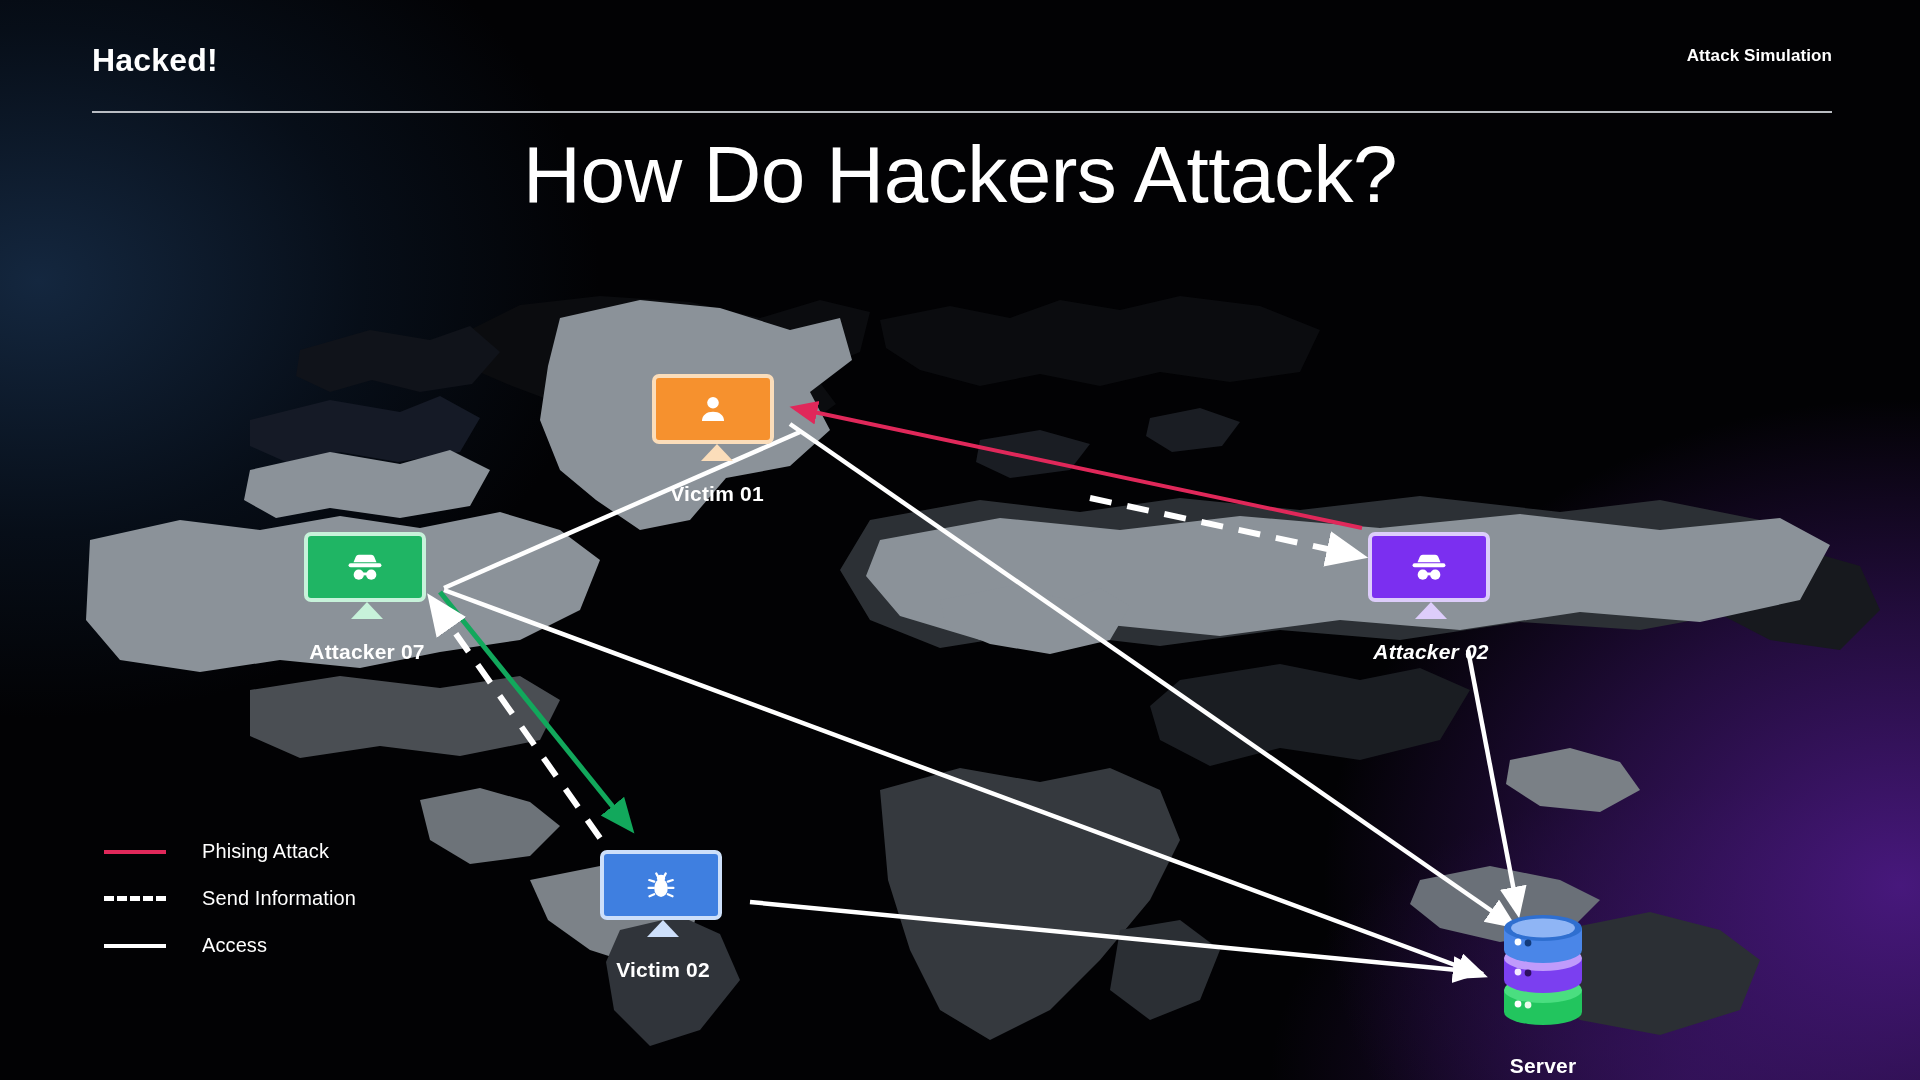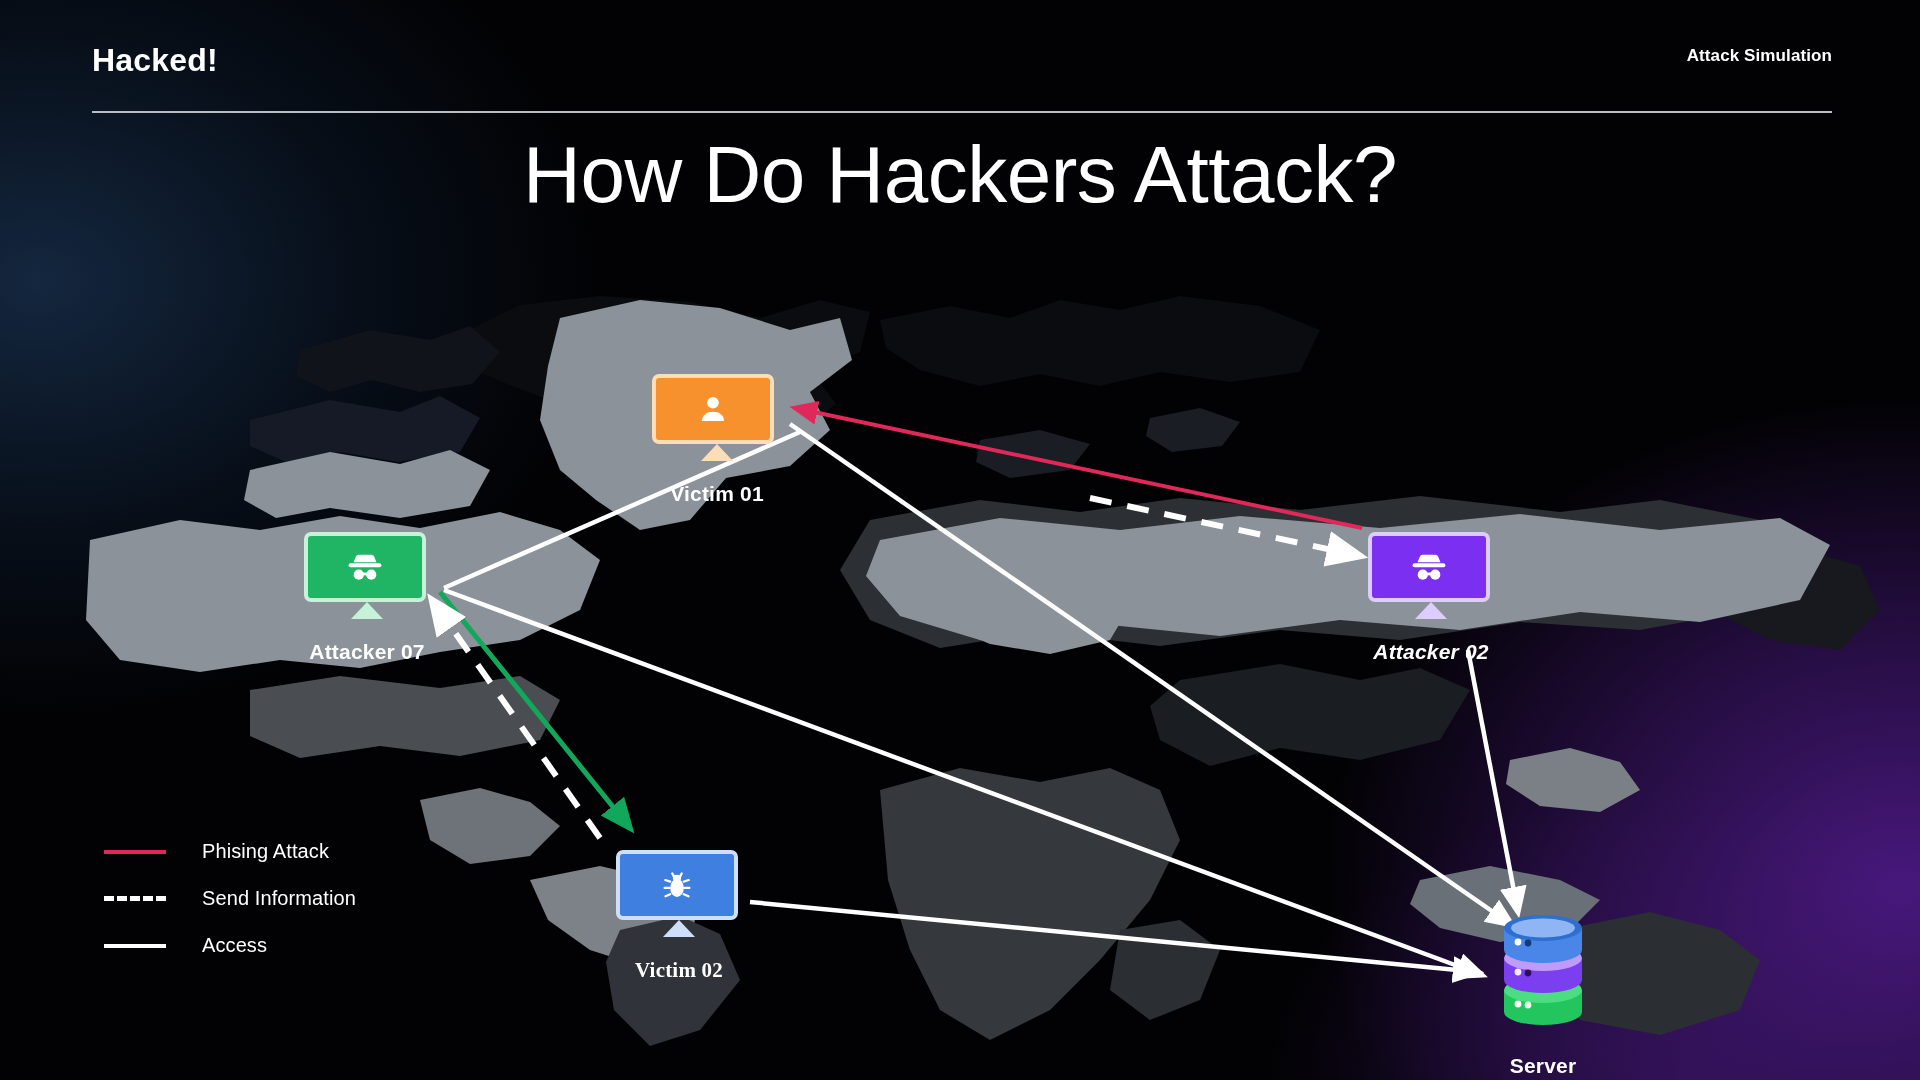--- a/index.html
+++ b/index.html
@@ -162,21 +162,21 @@
     width: 122px; height: 70px;
     background: #7b2ff0; border-color: #ddcdfb;
   }
   #nodeAttacker02 .neck {
     border-left: 16px solid transparent;
     border-right: 16px solid transparent;
     border-bottom: 17px solid #ddcdfb;
   }
 
   
-  #nodeVictim02 { left: 616px; top: 850px; width: 126px; font-family: Liberation Serif, serif; }
+  #nodeVictim02 { left: 600px; top: 850px; width: 126px; }
   #nodeVictim02 .screen {
     width: 122px; height: 70px;
     background: #3f7fe0; border-color: #cddffa;
   }
   #nodeVictim02 .neck {
     border-left: 16px solid transparent;
     border-right: 16px solid transparent;
     border-bottom: 17px solid #cddffa;
   }
 

